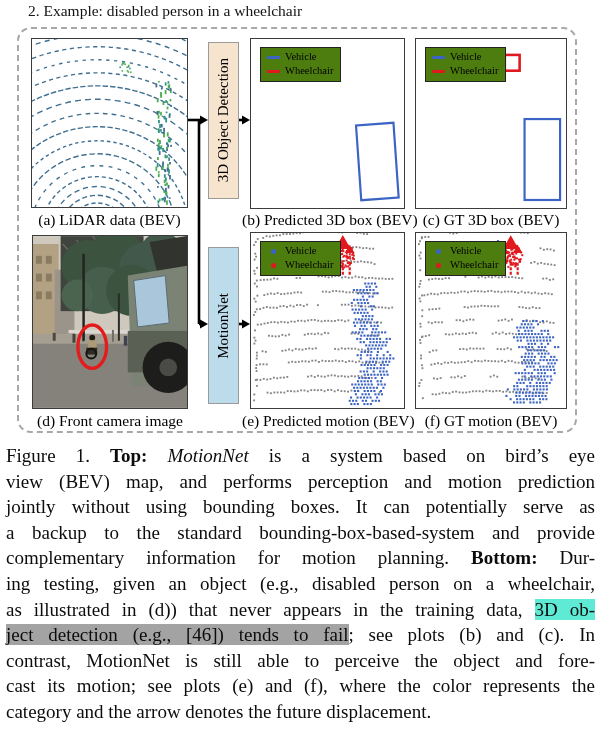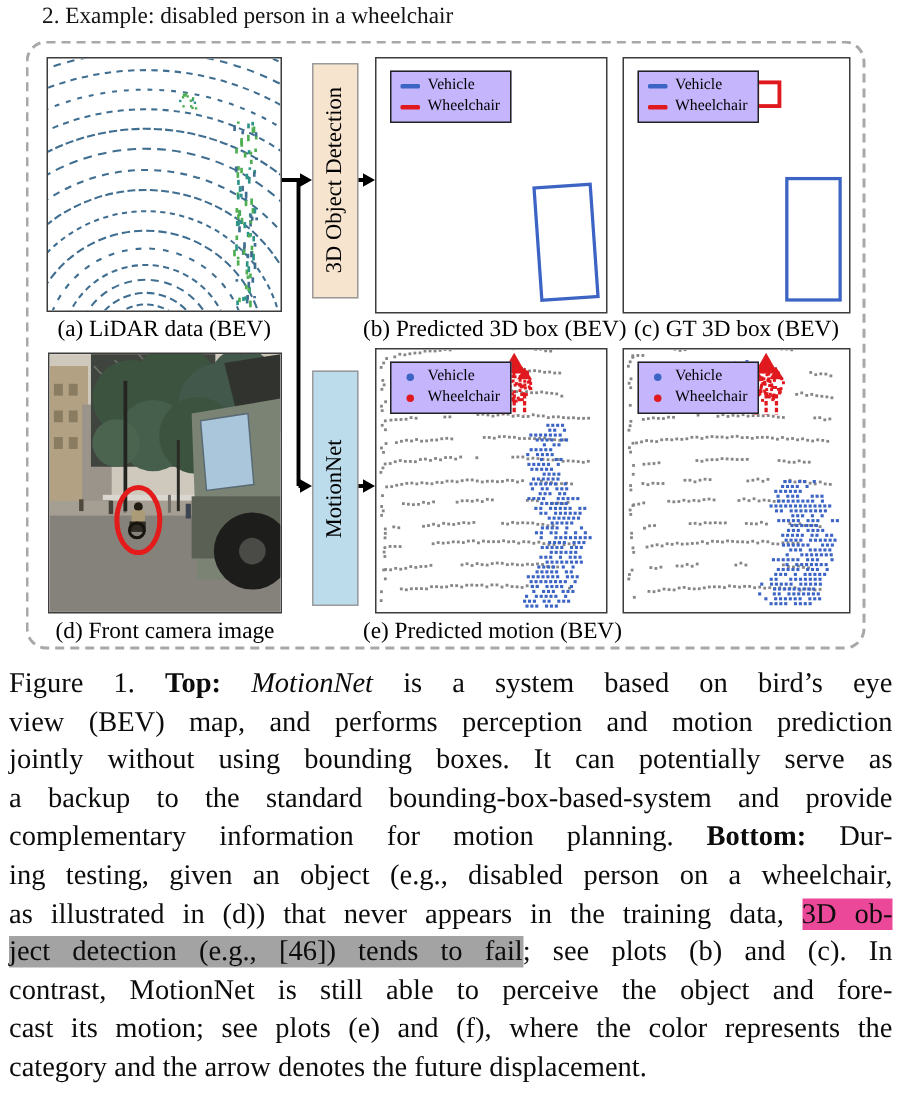--- a/index.html
+++ b/index.html
@@ -27,21 +27,21 @@
   .pipe-label { writing-mode:vertical-rl; transform:rotate(180deg); font-size:15px; color:#000; white-space:nowrap; }
 
   .panel-caption { position:absolute; font-size:15.5px; text-align:center; color:#000; white-space:nowrap;font-family:Liberation Serif, serif; }
   #cap-a { left:12px;  top:182px; width:157px; }
   #cap-b { left:223px; top:182px; width:171px; }
   #cap-c { left:392px; top:182px; width:160px; }
   #cap-d { left:13px;  top:383px; width:156px; }
   #cap-e { left:223px; top:383px; width:171px; }
   #cap-f { left:392px; top:383px; width:160px; }
 
-  .legend { position:absolute; left:9px; top:8px; background:#c4b5fd; border:1.4px solid #222;
+  .legend { position:absolute; left:9px; top:8px; background:#4d7c0f; border:1.4px solid #222;
             padding:3px 7px 4px 6px; display:flex; flex-direction:column; gap:2px; z-index:5; }
   .legend-row { display:flex; align-items:center; gap:5px; font-size:10.5px; line-height:12px; color:#000; }
   .lg-dash { width:13px; height:3px; border-radius:1px; flex:0 0 auto; }
   .lg-dot  { width:5px; height:5px; border-radius:50%; margin:0 4px; flex:0 0 auto; }
 
   .arrows { position:absolute; left:0; top:0; width:560px; height:406px; pointer-events:none; z-index:4; }
 
   .caption-block { position:absolute; left:6px; top:443px; width:589px; }
   .cap-line { font-size:19px; line-height:25.6px; color:#0c0c0c;
               text-align:justify; text-align-last:justify; }
@@ -1663,20 +1663,21 @@
           <line x1="96" y1="30" x2="96" y2="44" stroke="#e0191f" stroke-width="2.2" stroke-dasharray="3 1.6"></line>
           <line x1="103" y1="30" x2="103" y2="44" stroke="#e0191f" stroke-width="2.2" stroke-dasharray="3 1.6"></line>
           <path d="M 96 2 L 88 16 L 104 16 Z" fill="#e0191f"></path>
           <path d="M 89 12 L 84 20 L 94 20 Z" fill="#e0191f"></path>
           <path d="M 103 12 L 98 20 L 108 20 Z" fill="#e0191f"></path>
         </svg>
     </div>
 
     <div class="panel-caption" id="cap-d">(d) Front camera image</div>
     <div class="panel-caption" id="cap-e">(e) Predicted motion (BEV)</div>
+    <div class="panel-caption" id="cap-f">(f) GT motion (BEV)</div>
 
     <svg class="arrows" id="svg-arrows" viewBox="0 0 560 406">
         <path d="M169 91 H182" stroke="#000" stroke-width="2.6" fill="none"></path>
         <polygon points="189,91 181,86.5 181,95.5" fill="#000"></polygon>
         <path d="M180 91 V295" stroke="#000" stroke-width="2.6" fill="none"></path>
         <path d="M180 295 H182" stroke="#000" stroke-width="2.6" fill="none"></path>
         <polygon points="189,295 181,290.5 181,299.5" fill="#000"></polygon>
         <path d="M220 91 H224" stroke="#000" stroke-width="2.6" fill="none"></path>
         <polygon points="231,91 223,86.5 223,95.5" fill="#000"></polygon>
         <path d="M220 295 H224" stroke="#000" stroke-width="2.6" fill="none"></path>
@@ -1684,21 +1685,21 @@
       </svg>
   </div>
 
   <div class="caption-block" id="caption-block">
       <div class="cap-line"><span>Figure 1. </span><span class="b">Top:</span><span> </span><span class="i">MotionNet</span><span> is a system based on bird’s eye</span></div>
       <div class="cap-line"><span>view (BEV) map, and performs perception and motion prediction</span></div>
       <div class="cap-line"><span>jointly without using bounding boxes. It can potentially serve as</span></div>
       <div class="cap-line"><span>a backup to the standard bounding-box-based-system and provide</span></div>
       <div class="cap-line"><span>complementary information for motion planning. </span><span class="b">Bottom:</span><span> Dur-</span></div>
       <div class="cap-line"><span>ing testing, given an object (e.g., disabled person on a wheelchair,</span></div>
-      <div class="cap-line"><span>as illustrated in (d)) that never appears in the training data, </span><span class="hl" style="background: #ec4899;">3D ob-</span></div>
+      <div class="cap-line"><span>as illustrated in (d)) that never appears in the training data, </span><span class="hl" style="background: #5eead4;">3D ob-</span></div>
       <div class="cap-line"><span class="hl" style="background: #a3a3a3;">ject detection (e.g., [46]) tends to fail</span><span>; see plots (b) and (c). In</span></div>
       <div class="cap-line"><span>contrast, MotionNet is still able to perceive the object and fore-</span></div>
       <div class="cap-line"><span>cast its motion; see plots (e) and (f), where the color represents the</span></div>
       <div class="cap-line lastline"><span>category and the arrow denotes the future displacement.</span></div>
     </div>
 
   <div class="watermark">知乎 @谷溢</div>
 </div>
 
 </body></html>

